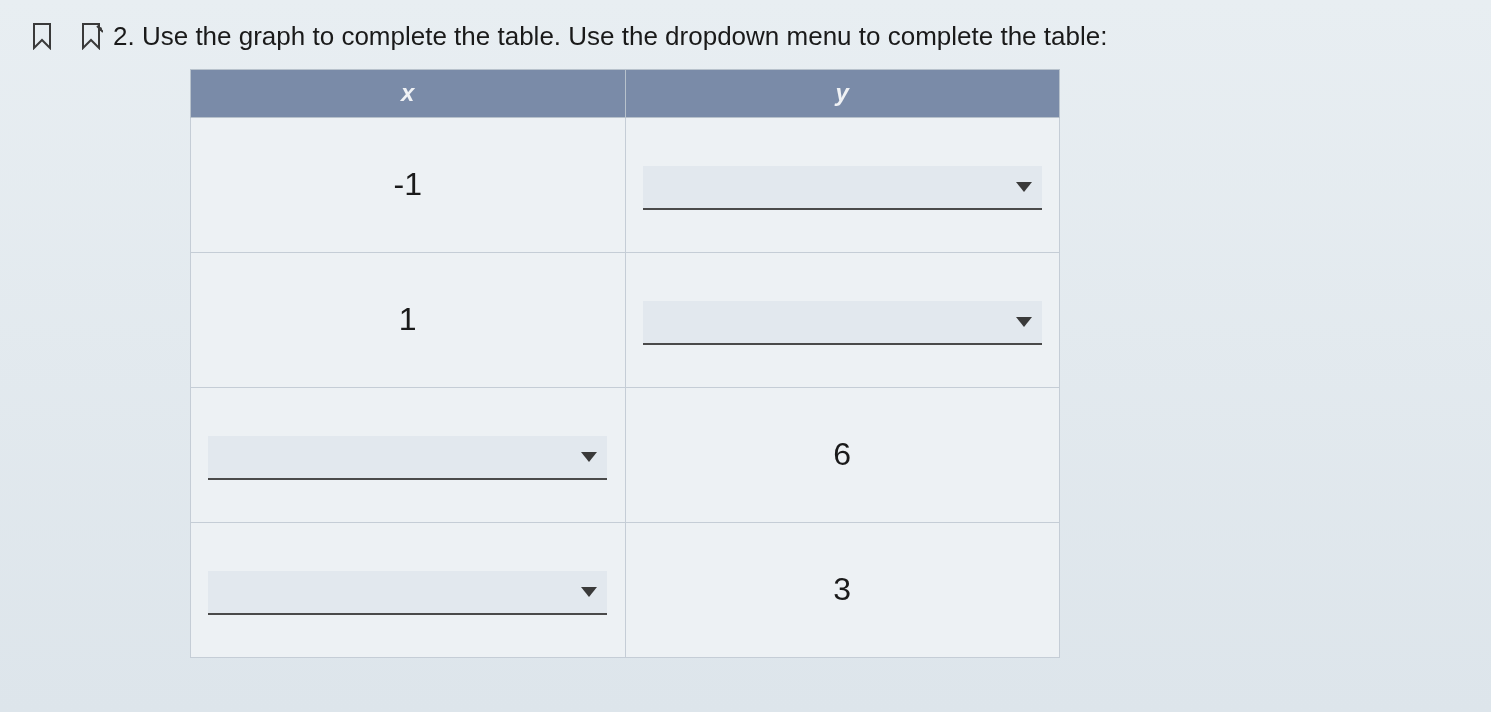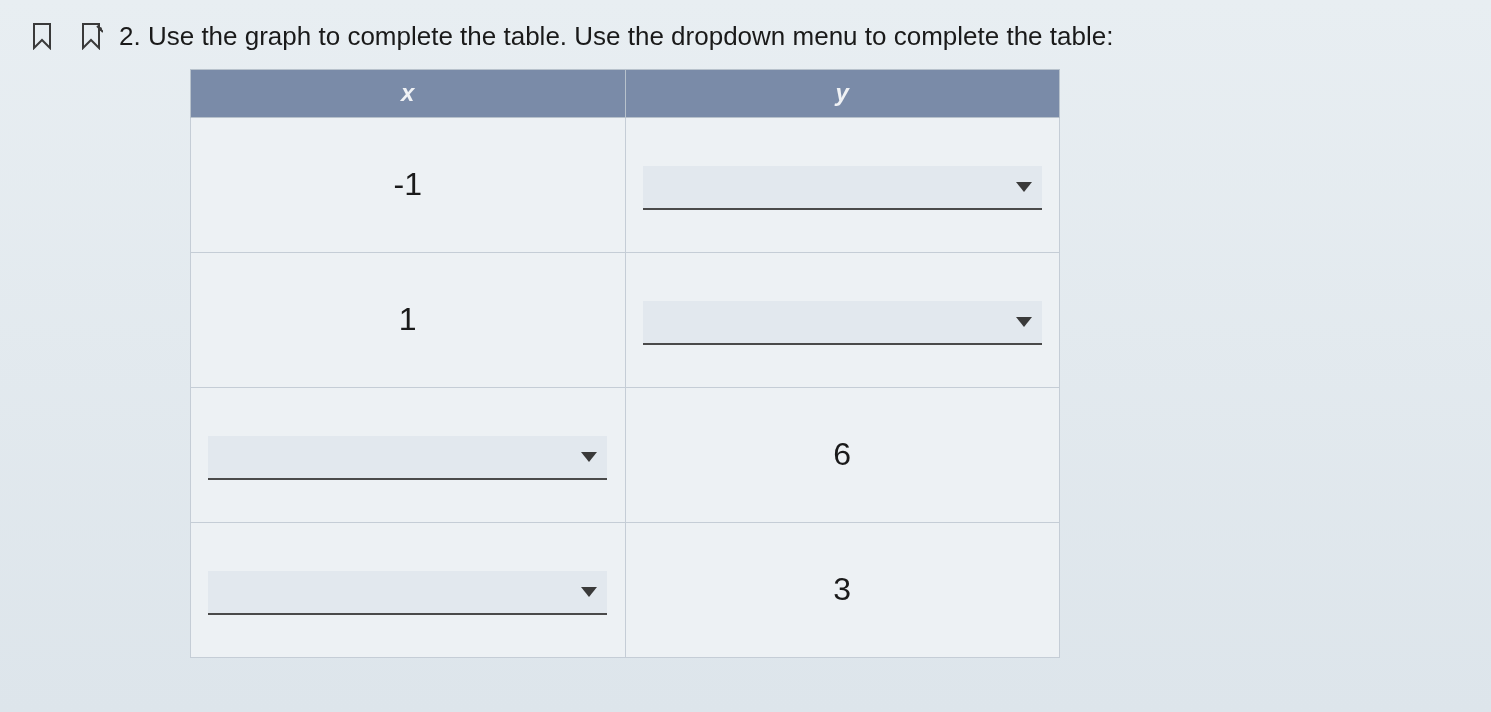--- a/index.html
+++ b/index.html
@@ -11,21 +11,21 @@
       font-family: Arial, sans-serif;
       background: linear-gradient(180deg, #e8eef2 0%, #dde5eb 100%);
       width: 1491px;
       height: 712px;
       padding: 20px 30px;
       color: #2a2a2a;
     }
     .header-row {
       display: flex;
       align-items: flex-start;
-      gap: 16px;
+      gap: 10px;
       margin-bottom: 15px;
     }
     .icon-wrap {
       display: flex;
       gap: 25px;
       padding-top: 2px;
     }
     .bookmark-icon, .note-icon {
       width: 24px;
       height: 28px;

